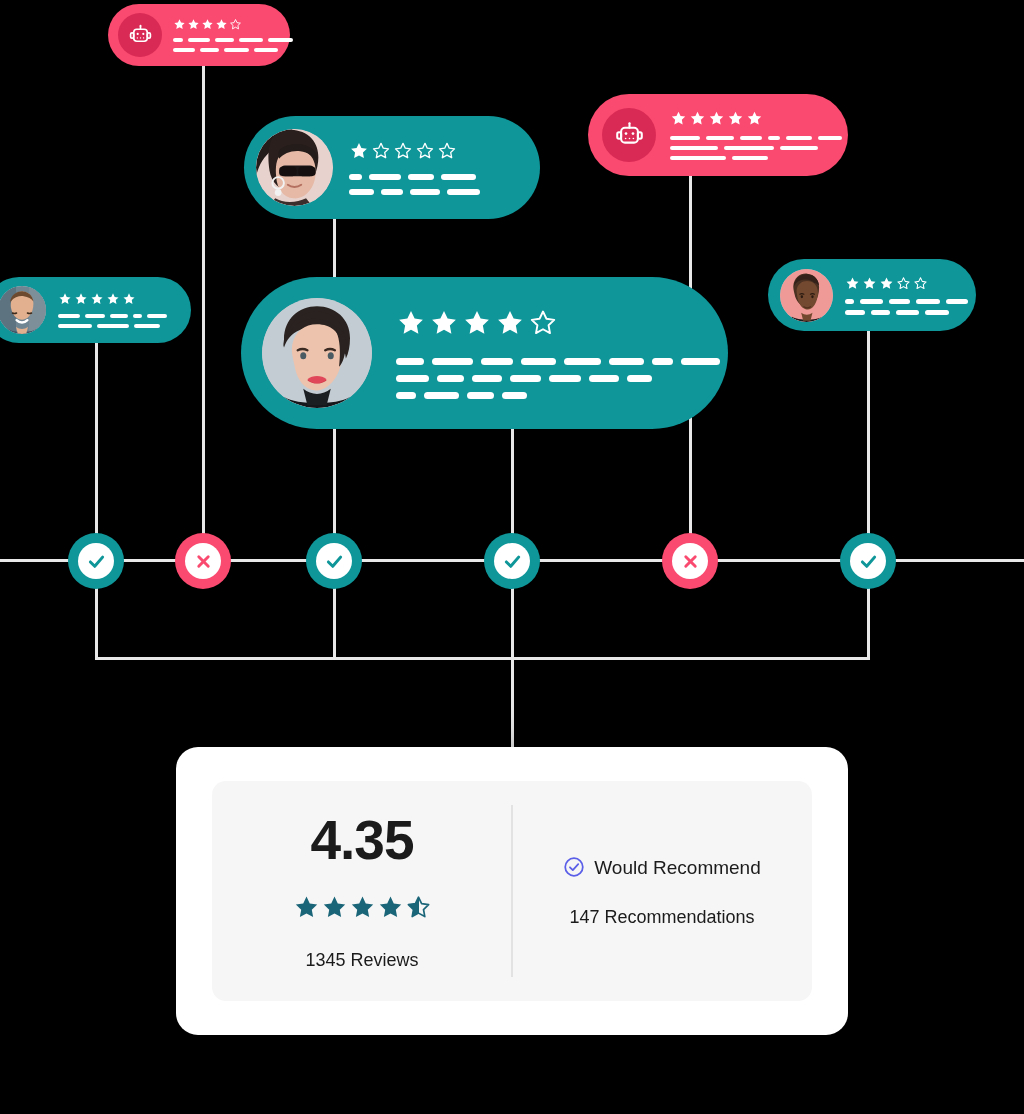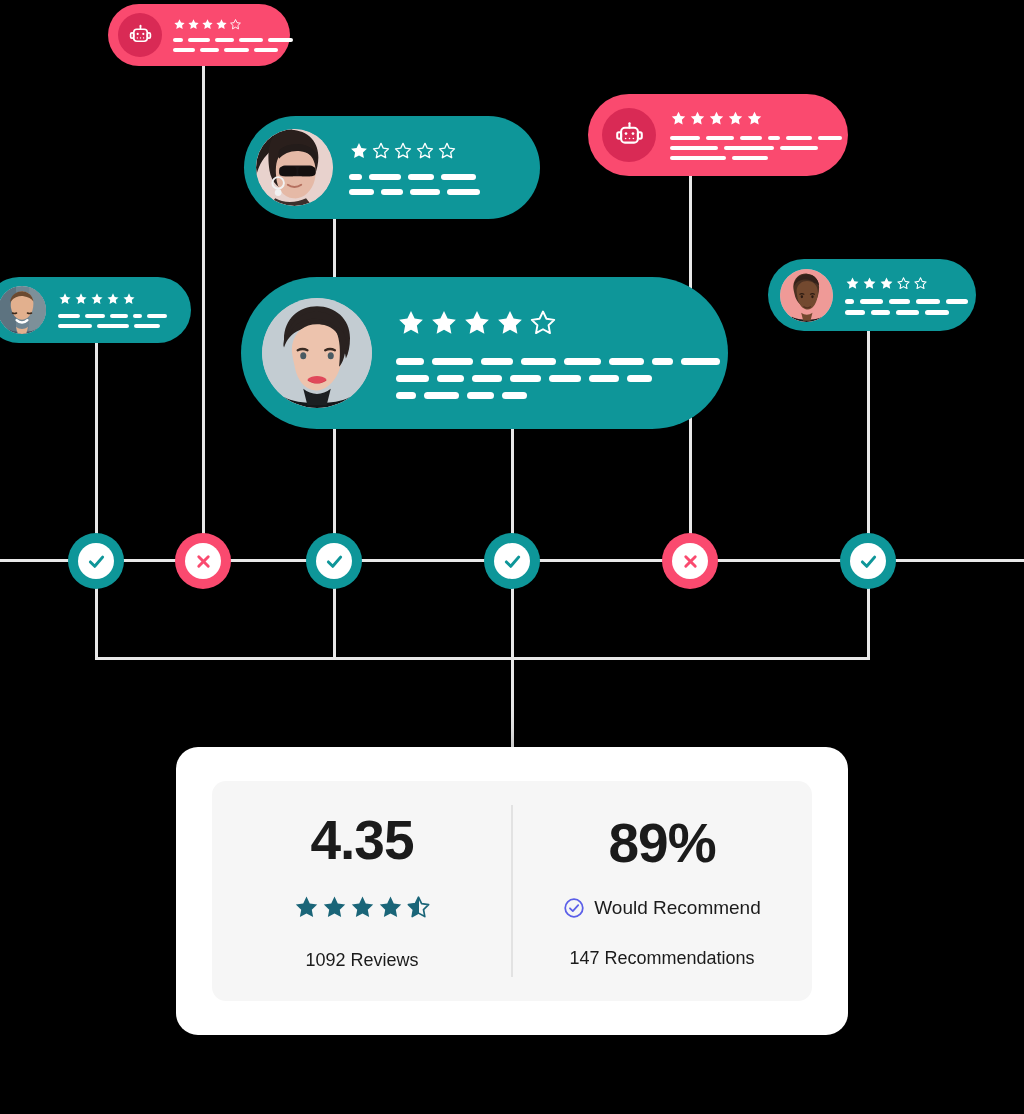--- a/index.html
+++ b/index.html
@@ -604,27 +604,26 @@
           <svg viewBox="0 0 24 24" width="27" height="27">
             <defs>
                 <linearGradient id="halfgrad">
                   <stop offset="50%" stop-color="#1a6578"></stop>
                   <stop offset="50%" stop-color="transparent" stop-opacity="0"></stop>
                 </linearGradient>
               </defs>
             <path fill="url(#halfgrad)" stroke="#1a6578" stroke-width="1.5" stroke-linejoin="round" d="M12 2.8l2.75 5.8 6.25.85-4.55 4.35 1.15 6.25-5.6-3.05-5.6 3.05 1.15-6.25L3 9.45l6.25-.85z"></path>
           </svg>
         </div>
-        <div class="summary-sub">1092 Reviews</div>
+        <div class="summary-sub">1345 Reviews</div>
       </div>
 
       <div class="summary-divider"></div>
 
       <div class="summary-col">
-        <div class="big-value">89%</div>
         <div class="recommend-row">
           <svg viewBox="0 0 24 24" width="22" height="22" fill="none" stroke="#5b5fe8" stroke-width="1.9" stroke-linecap="round" stroke-linejoin="round">
             <circle cx="12" cy="12" r="9.6"></circle>
             <polyline points="7.6,12.3 10.7,15.4 16.6,8.8"></polyline>
           </svg>
           <span class="recommend-label">Would Recommend</span>
         </div>
         <div class="summary-sub">147 Recommendations</div>
       </div>
 

